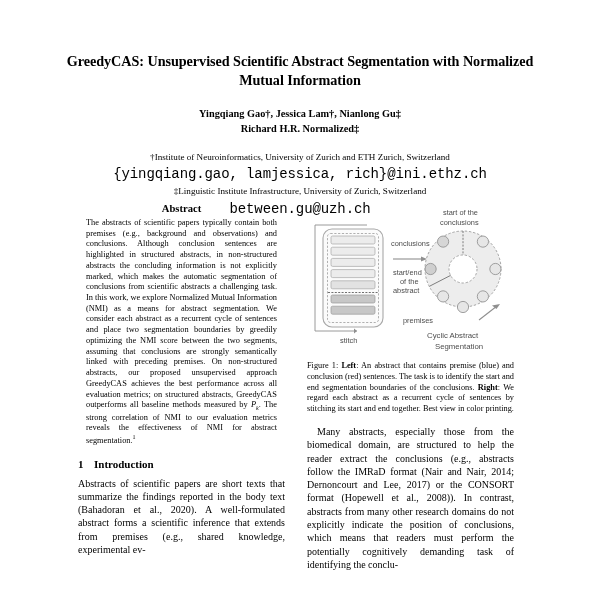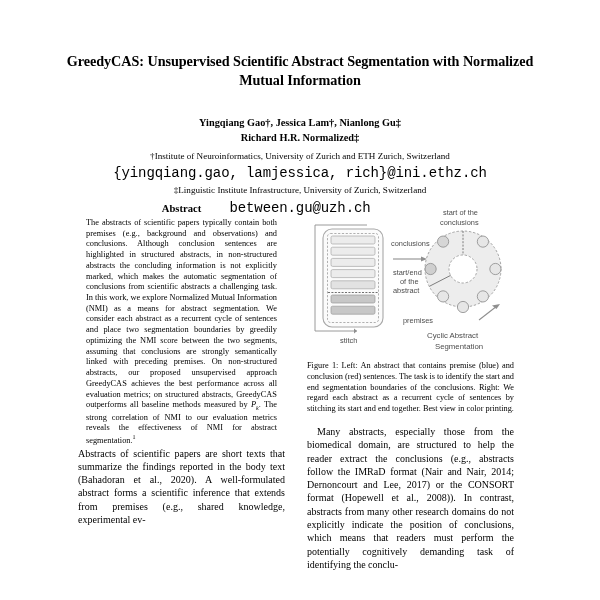--- a/index.html
+++ b/index.html
@@ -32,26 +32,26 @@
   .paper-title {
     font-size: 14.2px;
     font-weight: bold;
     line-height: 1.32;
     letter-spacing: -0.05px;
   }
   .authors {
     font-size: 10.3px;
     font-weight: bold;
     line-height: 1.42;
-    margin-top: 27px;
+    margin-top: 18px;
   }
   .affil {
     font-size: 9.1px;
     line-height: 1.44;
-    margin-top: 4px;
+    margin-top: 14px;
   }
   .email {
     font-family: "Liberation Mono", monospace;
     font-size: 14px;
     letter-spacing: -0.1px;
     line-height: 1.55;
   }
   
   .columns {
     position: absolute;
@@ -108,21 +108,21 @@
     width: 207px;
     height: 152px;
     display: block;
   }
   .fig-caption {
     font-size: 8.3px;
     line-height: 1.3;
     text-align: justify;
     margin-top: 6px;
   }
-  .fig-caption b { font-weight: normal; }
+  .fig-caption b { font-weight: bold; }
 
   .pk { font-style: italic; font-family: "Liberation Serif", serif; }
   .pk sub { font-size: 6px; font-style: italic; }
 </style>
 </head>
 <body>
 
 <div class="page">
 
   <div class="titleblock">
@@ -138,20 +138,21 @@
       <div class="email">between.gu@uzh.ch</div>
     </div>
   </div>
 
   <div class="columns">
 
     <div class="col col-left">
       <div class="section-head">Abstract</div>
       <div class="abstract-body"><span>The abstracts of scientific papers typically contain both premises (e.g., background and observations) and conclusions. Although conclusion sentences are highlighted in structured abstracts, in non-structured abstracts the concluding information is not explicitly marked, which makes the automatic segmentation of conclusions from scientific abstracts a challenging task. In this work, we explore Normalized Mutual Information (NMI) as a means for abstract segmentation. We consider each abstract as a recurrent cycle of sentences and place two segmentation boundaries by greedily optimizing the NMI score between the two segments, assuming that conclusions are strongly semantically linked with preceding premises. On non-structured abstracts, our proposed unsupervised approach GreedyCAS achieves the best performance across all evaluation metrics; on structured abstracts, GreedyCAS outperforms all baseline methods measured by </span><span class="pk"><span>P</span><sub>k</sub></span><span>. The strong correlation of NMI to our evaluation metrics reveals the effectiveness of NMI for abstract segmentation.</span><sup>1</sup></div>
 
+      <div class="numbered-head"><span class="num">1</span><span>Introduction</span></div>
 
       <div class="body-text">
         <p class="noindent">Abstracts of scientific papers are short texts that summarize the findings reported in the body text (Bahadoran et al., 2020). A well-formulated abstract forms a scientific inference that extends from premises (e.g., shared knowledge, experimental ev-</p>
       </div>
     </div>
 
     <div class="col col-right">
 
       <div class="figure-wrap">
         <svg class="figure-canvas" viewBox="0 0 207 152">

